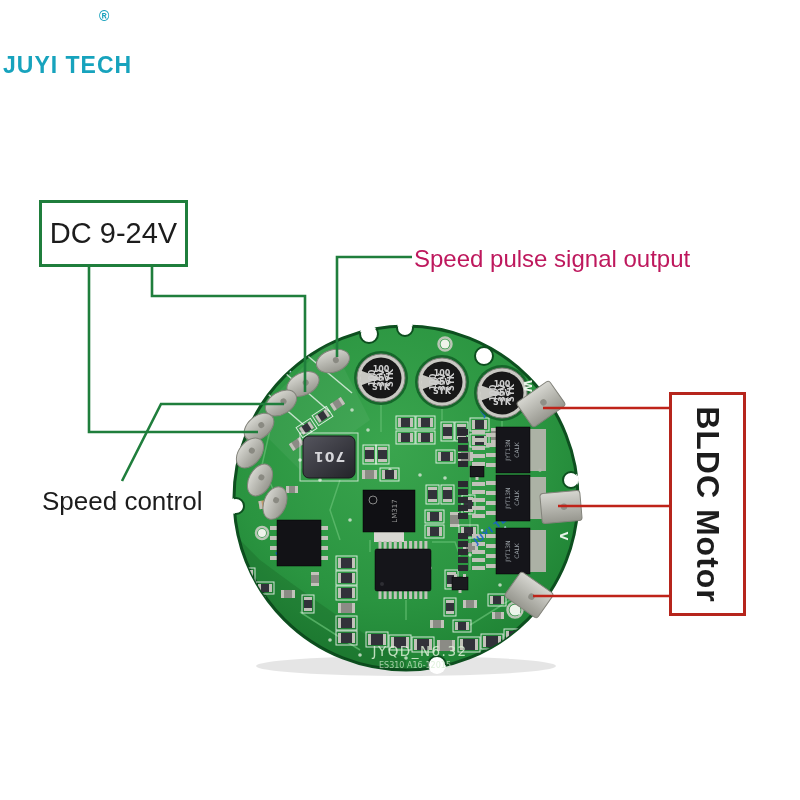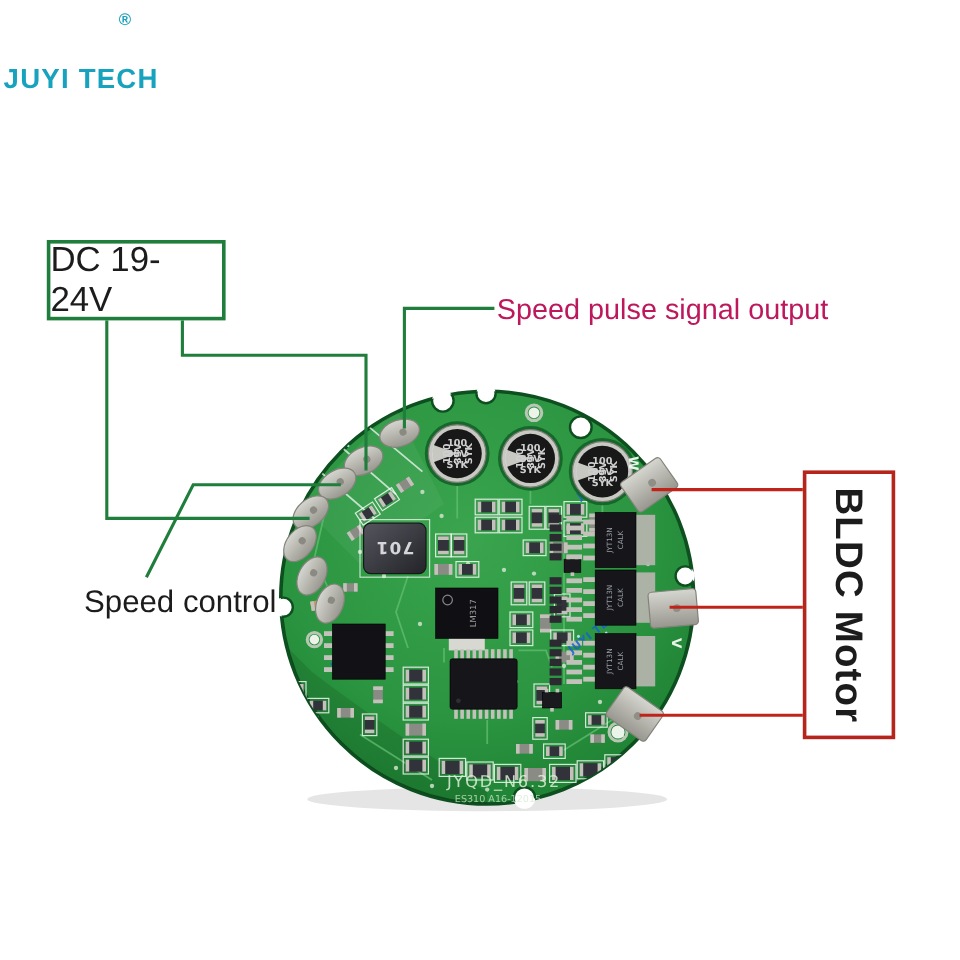--- a/index.html
+++ b/index.html
@@ -8,21 +8,21 @@
   #pcb{position:absolute;left:0;top:0;}
   .abs{position:absolute;}
   #logo-cjk{left:30px;top:4px;font-size:42px;font-weight:bold;letter-spacing:6px;
             color:#ffffff;-webkit-text-stroke:2px #1aa2bd;
             text-shadow:0 0 1px #1aa2bd, 0 0 1px #1aa2bd;}
   #logo-reg{left:99px;top:8px;font-size:14px;color:#1aa2bd;font-weight:bold;}
   #logo-brand{left:3px;top:52px;font-size:23px;font-weight:bold;letter-spacing:1px;color:#17a3bd;}
   #dc-box{left:39px;top:200px;width:143px;height:61px;border:3px solid #1f7e3c;background:#fff;
           display:flex;align-items:center;justify-content:center;font-size:29px;color:#1c1c1c;}
   #speed-pulse-label{left:414px;top:245px;font-size:24px;color:#be185d;}
-  #speed-control-label{left:42px;top:486px;font-size:26px;color:#1c1c1c;margin-left:28px;}
+  #speed-control-label{left:42px;top:486px;font-size:26px;color:#1c1c1c;}
   #motor-box{left:669px;top:392px;width:71px;height:218px;border:3px solid #b6251c;background:#fff;
              display:flex;align-items:center;justify-content:center;}
   #motor-box span{transform:rotate(90deg);white-space:nowrap;font-size:32px;font-weight:bold;
                   color:#1c1c1c;letter-spacing:1px;}
 </style>
 </head>
 <body>
 
 <div id="canvas">
 
@@ -682,21 +682,21 @@
       <polyline points="122,481 161,404 284,404" fill="none" stroke="#1f7e3c" stroke-width="2.6"></polyline>
       <polyline points="543,408 670,408" fill="none" stroke="#bf2319" stroke-width="2.6"></polyline>
       <polyline points="558,506 670,506" fill="none" stroke="#bf2319" stroke-width="2.6"></polyline>
       <polyline points="533,596 670,596" fill="none" stroke="#bf2319" stroke-width="2.6"></polyline>
     </svg>
 
   <div class="abs" id="logo-reg">®</div>
   <div class="abs" id="logo-brand">JUYI TECH</div>
 
   <div class="abs" id="dc-box">
-    <span>DC 19-24V</span>
+    <span>DC 9-24V</span>
   </div>
 
   <div class="abs" id="speed-pulse-label">Speed pulse signal output</div>
 
   <div class="abs" id="speed-control-label">Speed control</div>
 
   <div class="abs" id="motor-box">
     <span>BLDC Motor</span>
   </div>
 </div>

